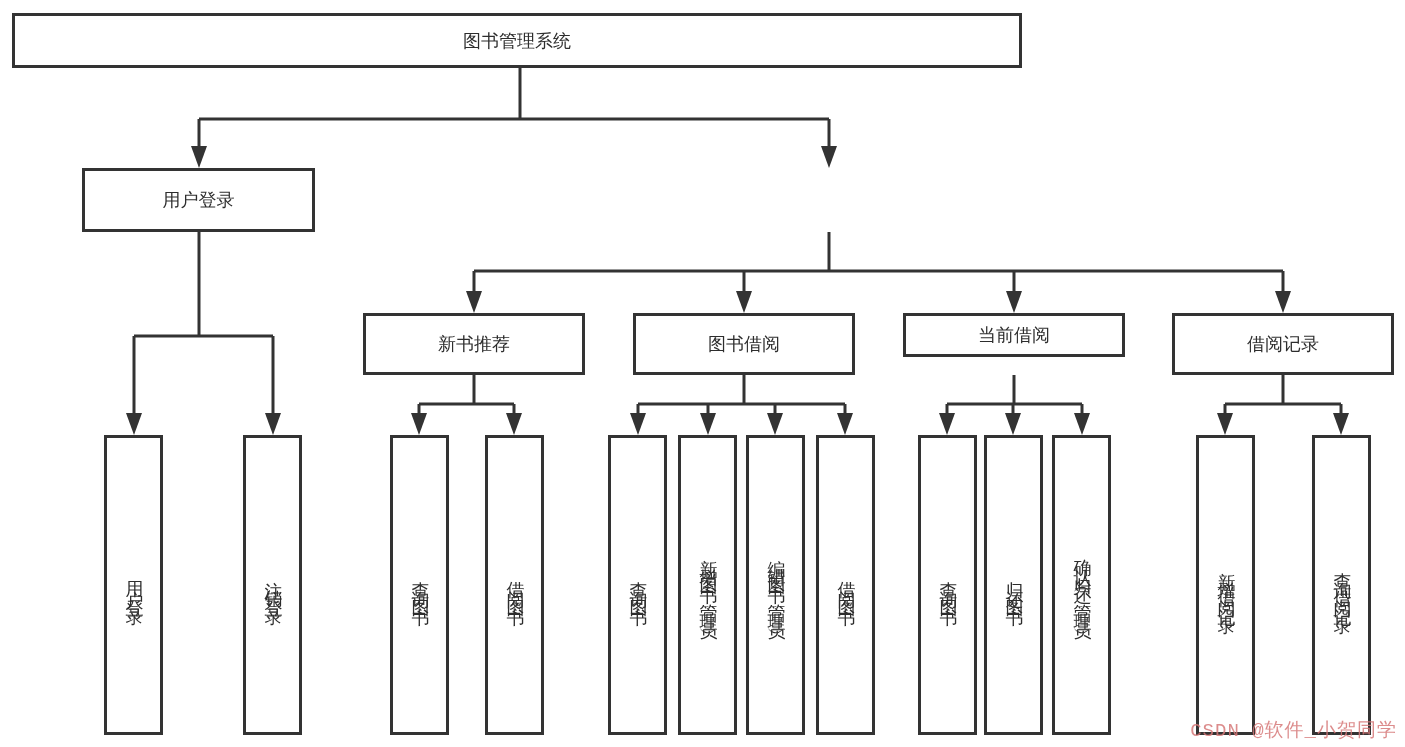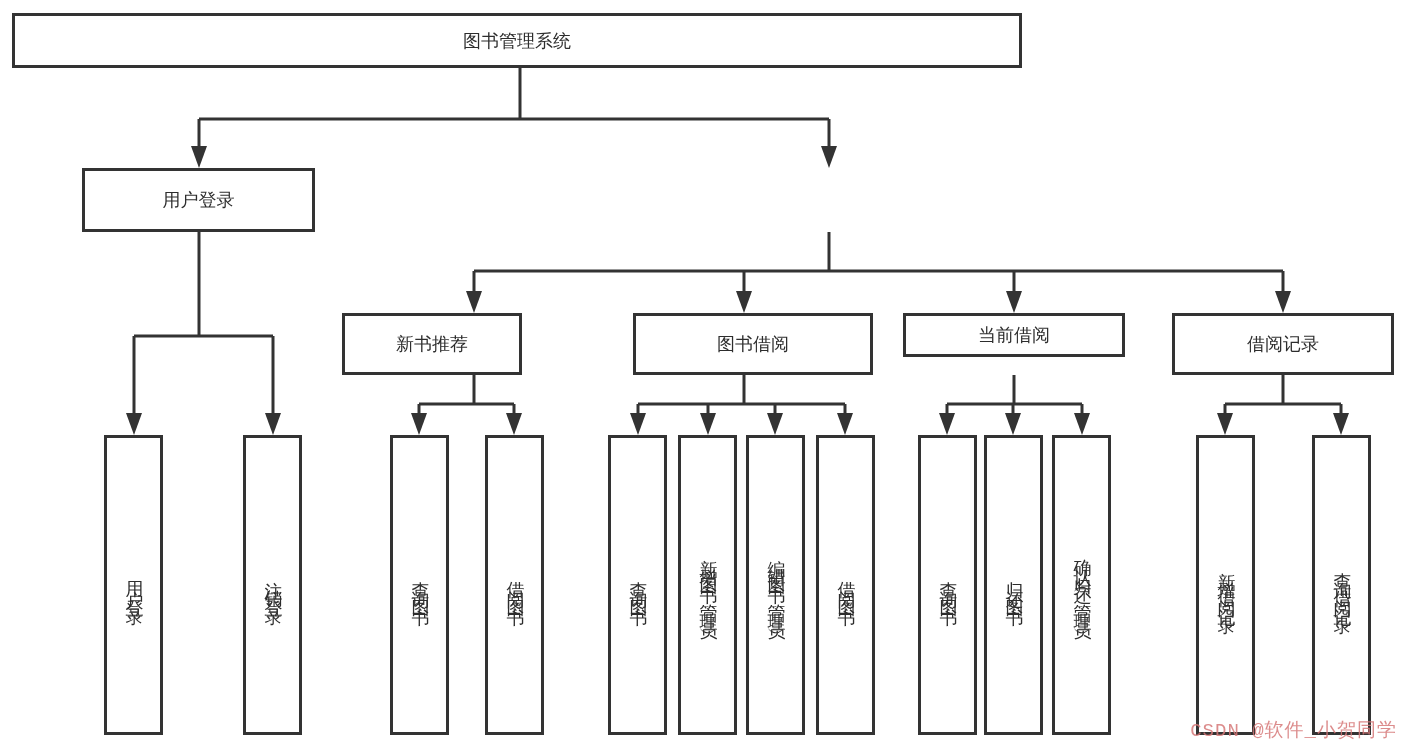--- a/index.html
+++ b/index.html
@@ -33,22 +33,22 @@
     writing-mode: vertical-rl;
     text-orientation: mixed;
     letter-spacing: 9px;
     line-height: 1.1;
     white-space: nowrap;
   }
   
   .n-root      { left: 12px;   top: 13px;  width: 1010px; height: 55px; }
   .n-login     { left: 82px;   top: 168px; width: 233px;  height: 64px; }
   .n-manage    { left: 712px;  top: 168px; width: 233px;  height: 64px; }
-  .n-recommend { left: 342px;  top: 313px; width: 180px;  height: 62px; }
-  .n-borrow    { left: 633px;  top: 313px; width: 240px;  height: 62px; }
+  .n-recommend { left: 363px;  top: 313px; width: 222px;  height: 62px; }
+  .n-borrow    { left: 633px;  top: 313px; width: 222px;  height: 62px; }
   .n-current   { left: 903px;  top: 313px; width: 222px;  height: 44px; }
   .n-record    { left: 1172px; top: 313px; width: 222px;  height: 62px; }
   .leaf { top: 435px; width: 59px; height: 300px; }
   .l-login-0     { left: 104px; }
   .l-login-1     { left: 243px; }
   .l-recommend-0 { left: 390px; }
   .l-recommend-1 { left: 485px; }
   .l-borrow-0    { left: 608px; }
   .l-borrow-1    { left: 678px; }
   .l-borrow-2    { left: 746px; }

